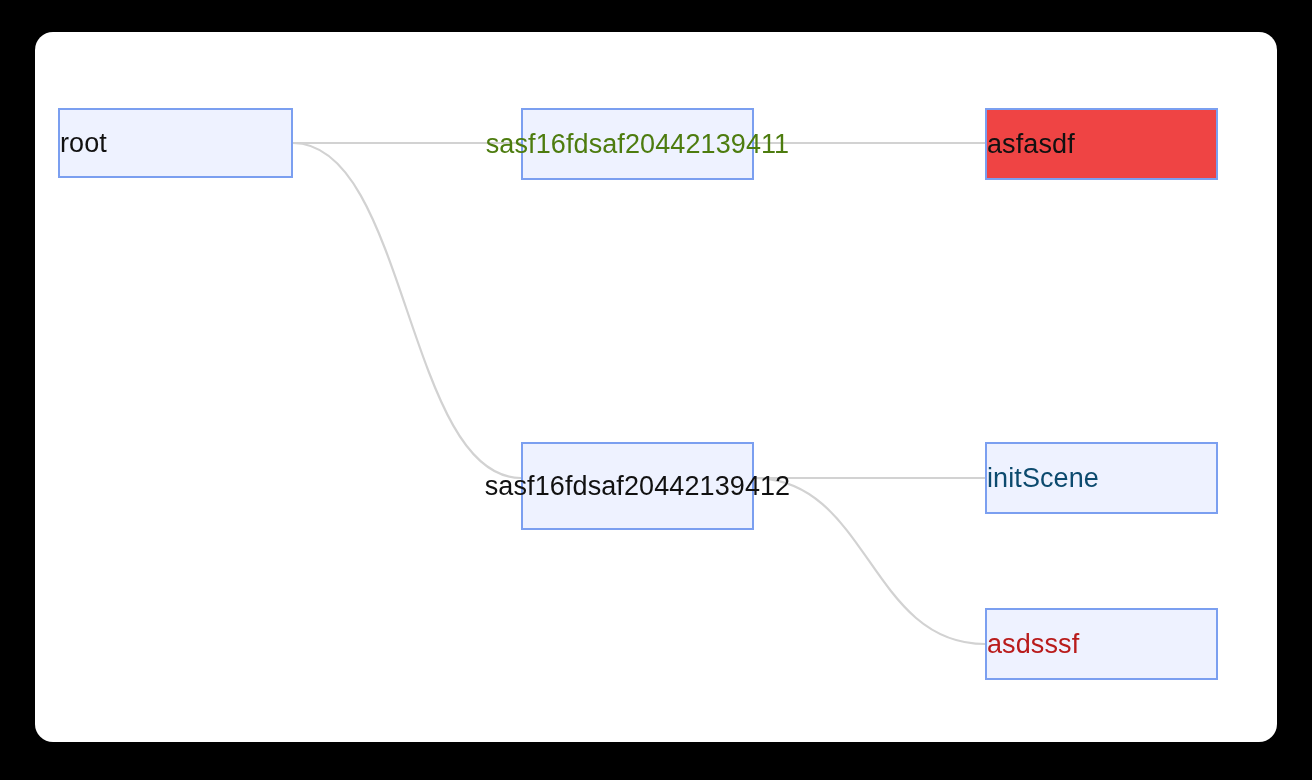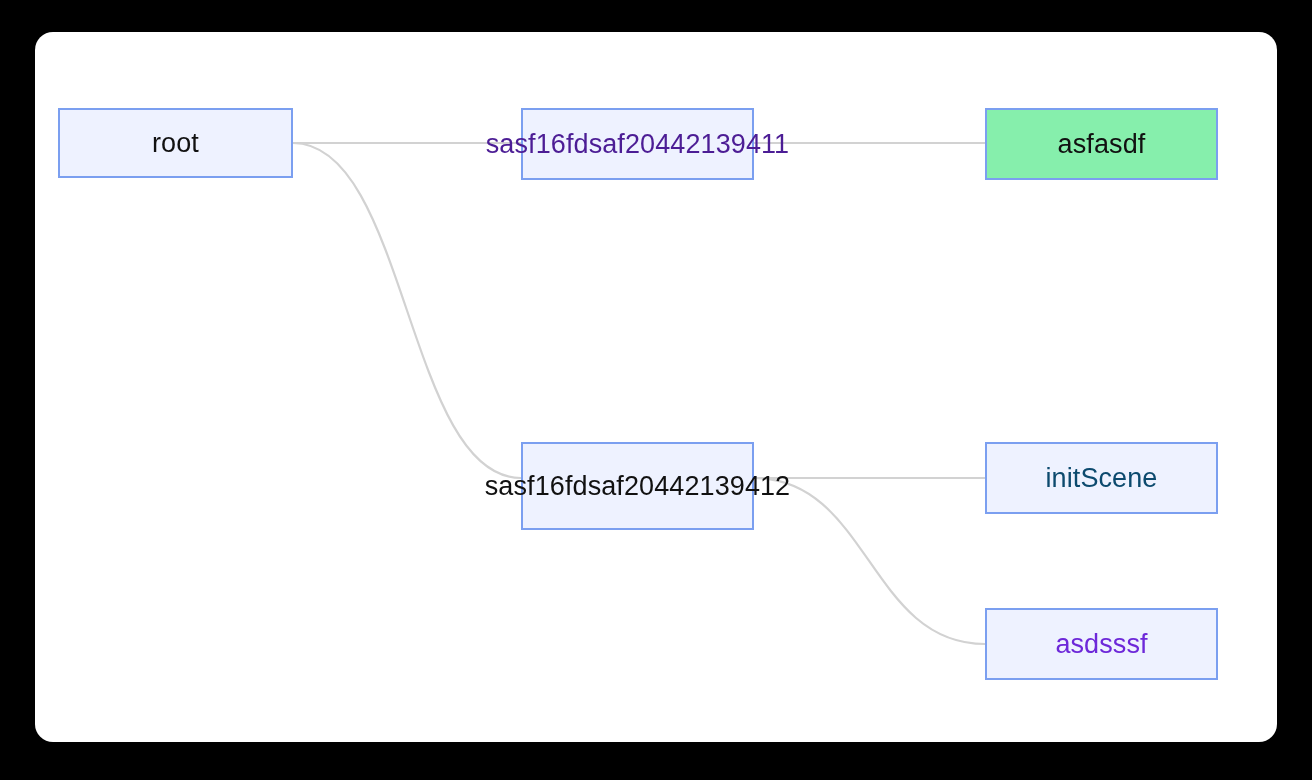--- a/index.html
+++ b/index.html
@@ -50,21 +50,20 @@
   }
 
   
   .graph-node {
     position: absolute;
     box-sizing: border-box;
     background: #eef2ff;
     border: 2px solid #7b9ff0;
     display: flex;
     align-items: center;
-    justify-content: center;
   }
 
   .node-label {
     font-family: "Liberation Sans", sans-serif;
     font-size: 27px;
     line-height: 1;
     color: #111111;
     white-space: nowrap;
     letter-spacing: 0.1px;
   }
@@ -88,30 +87,30 @@
         <path class="graph-edge" d="M 719 111 C 834 111, 834 111, 950 111" stroke="#d2d2d2"></path>
         <path class="graph-edge" d="M 719 446 C 834 446, 834 446, 950 446" stroke="#d2d2d2"></path>
         <path class="graph-edge" d="M 719 446 C 834 446, 834 612, 950 612" stroke="#d2d2d2"></path>
       </svg>
 
     <div id="node-layer">
         <div class="graph-node" style="left: 23px; top: 76px; width: 235px; height: 70px; background: rgb(238, 242, 255); border-color: rgb(123, 159, 240);">
           <span class="node-label" style="color: rgb(17, 17, 17);">root</span>
         </div>
         <div class="graph-node overflow" style="left: 486px; top: 76px; width: 233px; height: 72px; background: rgb(238, 242, 255); border-color: rgb(123, 159, 240);">
-          <span class="node-label" style="color: #4c1d95;">sasf16fdsaf20442139411</span>
+          <span class="node-label" style="color: #4d7c0f;">sasf16fdsaf20442139411</span>
         </div>
-        <div class="graph-node" style="left: 950px; top: 76px; width: 233px; height: 72px; background: #86efac; border-color: rgb(123, 159, 240);">
+        <div class="graph-node" style="left: 950px; top: 76px; width: 233px; height: 72px; background: #ef4444; border-color: rgb(123, 159, 240);">
           <span class="node-label" style="color: rgb(17, 17, 17);">asfasdf</span>
         </div>
         <div class="graph-node overflow" style="left: 486px; top: 410px; width: 233px; height: 88px; background: rgb(238, 242, 255); border-color: rgb(123, 159, 240);">
           <span class="node-label" style="color: rgb(17, 17, 17);">sasf16fdsaf20442139412</span>
         </div>
         <div class="graph-node" style="left: 950px; top: 410px; width: 233px; height: 72px; background: rgb(238, 242, 255); border-color: rgb(123, 159, 240);">
           <span class="node-label" style="color: #0c4a6e;">initScene</span>
         </div>
         <div class="graph-node" style="left: 950px; top: 576px; width: 233px; height: 72px; background: rgb(238, 242, 255); border-color: rgb(123, 159, 240);">
-          <span class="node-label" style="color: #6d28d9;">asdsssf</span>
+          <span class="node-label" style="color: #b91c1c;">asdsssf</span>
         </div>
       </div>
 
   </div>
 </div>
 
 </body></html>

